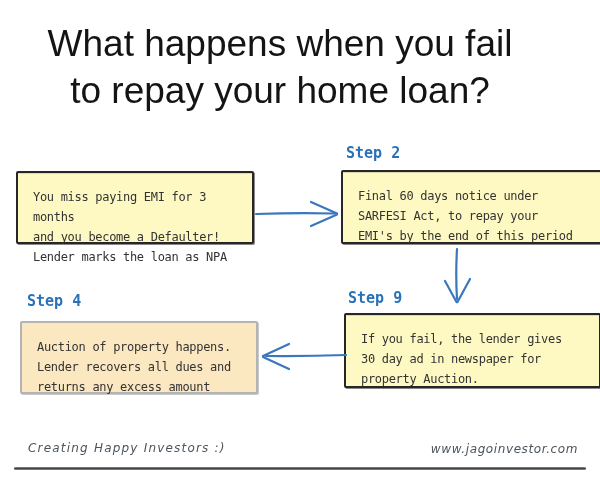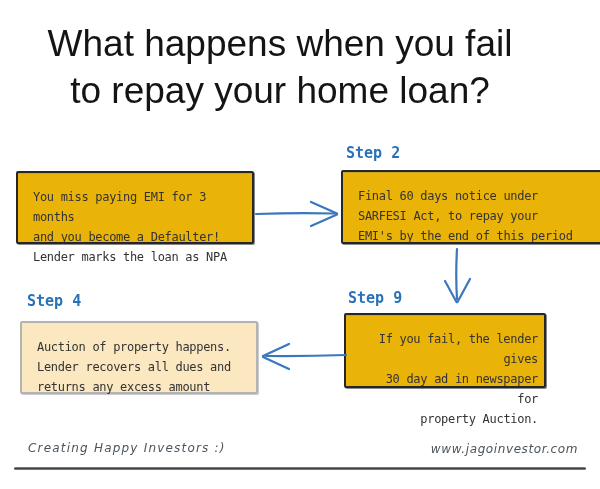--- a/index.html
+++ b/index.html
@@ -33,21 +33,21 @@
   .step-label{
     position:absolute;
     font-family:"DejaVu Sans Mono","Liberation Mono",monospace;
     font-weight:bold;
     font-size:15px;
     color:var(--accent-blue);
     white-space:nowrap;
   }
   .step-box{
     position:absolute;
-    background:#eab308;
+    background:#fef9c3;
     border:2px solid var(--box-border);
     border-radius:2px;
     box-shadow:1px 1px 0 rgba(40,40,40,.55), inset 0 1px 0 rgba(120,120,120,.25);
   }
   .step-box.highlight{
     background:var(--highlight-fill);
     border:2px solid var(--highlight-border);
     box-shadow:1px 1px 0 rgba(150,150,150,.5);
   }
   .box-text{
@@ -102,21 +102,21 @@
   </div>
 
   <div class="step-label" style="left:346px;top:144px;">Step 2</div>
   <div class="step-box" style="left:341px;top:170px;width:285px;height:74px;">
     <div class="box-text">Final 60 days notice under
 SARFESI Act, to repay your
 EMI's by the end of this period</div>
   </div>
 
   <div class="step-label" style="left:348px;top:289px;">Step 9</div>
-  <div class="step-box" style="left:344px;top:313px;width:202px;height:75px;text-align:right;">
+  <div class="step-box" style="left:344px;top:313px;width:257px;height:75px;">
     <div class="box-text">If you fail, the lender gives
 30 day ad in newspaper for
 property Auction.</div>
   </div>
 
   <div class="step-label" style="left:27px;top:292px;">Step 4</div>
   <div class="step-box highlight" style="left:20px;top:321px;width:238px;height:73px;">
     <div class="box-text">Auction of property happens.
 Lender recovers all dues and
 returns any excess amount</div>

